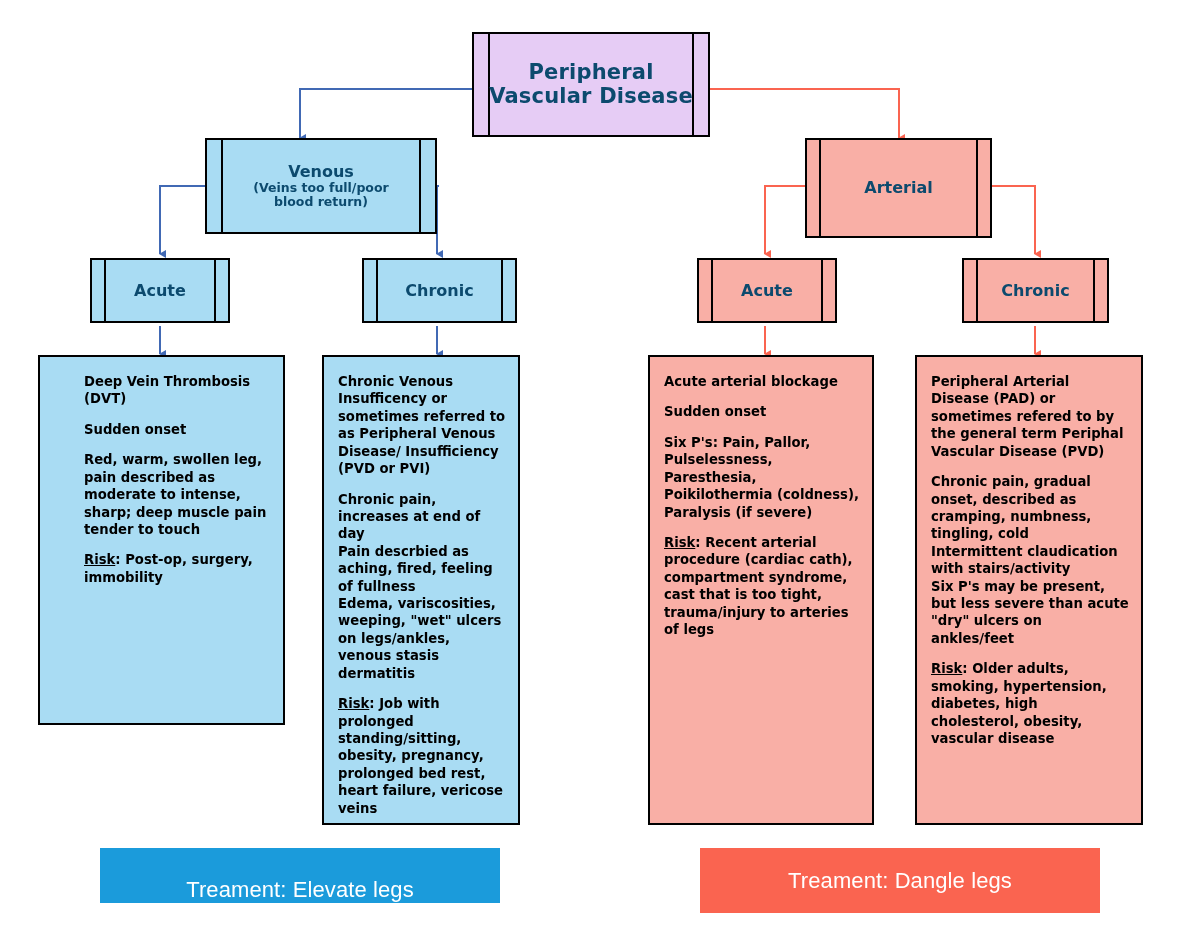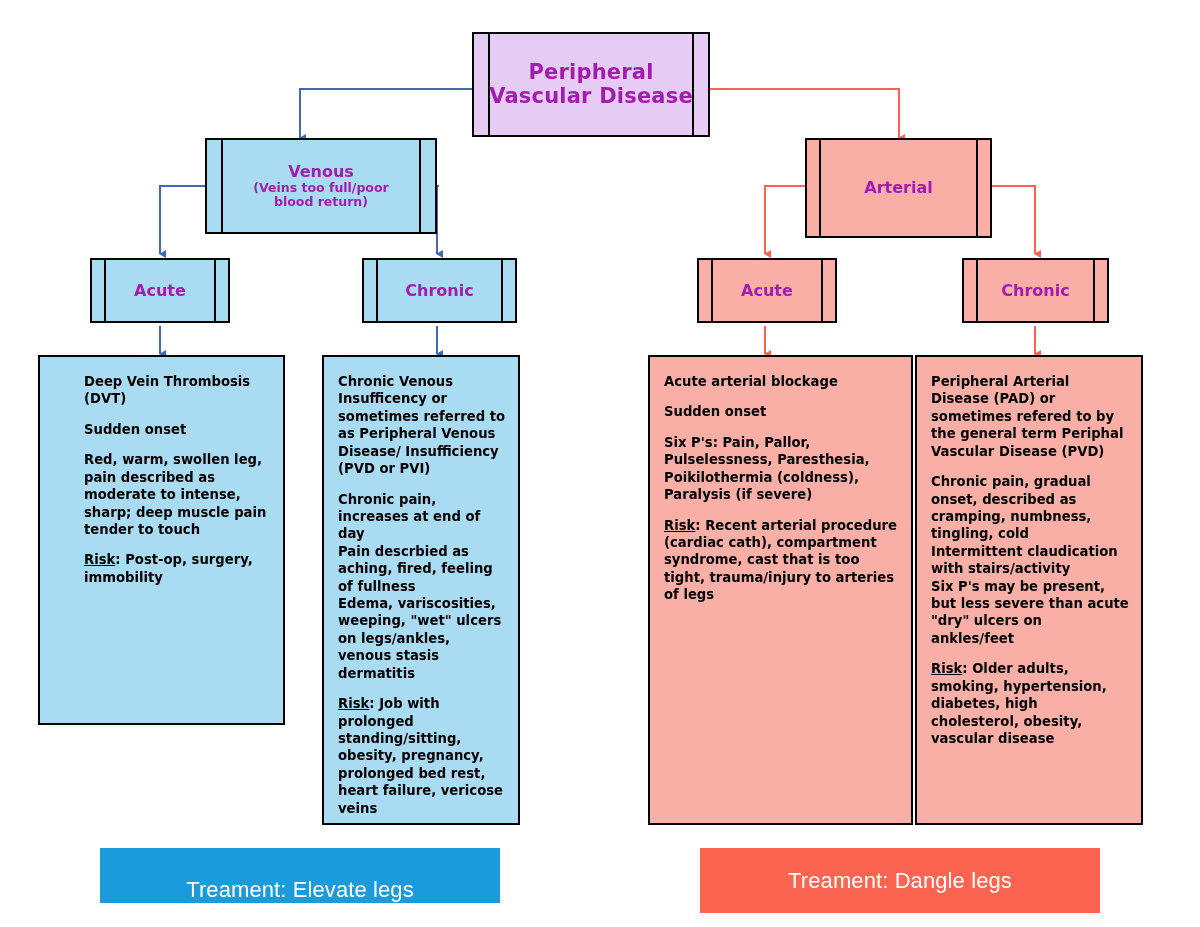--- a/index.html
+++ b/index.html
@@ -20,21 +20,21 @@
   .abs { position: absolute; box-sizing: border-box; }
 
   
   .proc {
     border: 2.5px solid #000000;
     display: flex;
     align-items: center;
     justify-content: center;
     text-align: center;
     line-height: 1.12;
-    color: #a21caf;
+    color: #0c4a6e;
   }
   .proc .bar-l, .proc .bar-r {
     position: absolute;
     top: 0; bottom: 0;
     width: 0;
     border-left: 2.5px solid #000000;
   }
   .proc .inner { position: relative; z-index: 2; padding: 0 4px; }
 
   .purple { background: #E6CCF5; }
@@ -189,21 +189,21 @@
   </div>
 
   <div class="abs detail blue" style="left:322px;top:355px;width:198px;height:470px;">
     <p>Chronic Venous Insufficency or sometimes referred to as Peripheral Venous Disease/ Insufficiency (PVD or PVI)</p>
     <p>Chronic pain, increases at end of day
 Pain descrbied as aching, fired, feeling of fullness
 Edema, variscosities, weeping, "wet" ulcers on legs/ankles, venous stasis dermatitis</p>
     <p><span class="risk-lbl">Risk</span><span>: Job with prolonged standing/sitting, obesity, pregnancy, prolonged bed rest, heart failure, vericose veins</span></p>
   </div>
 
-  <div class="abs detail pink" style="left:648px;top:355px;width:265px;height:470px;">
+  <div class="abs detail pink" style="left:648px;top:355px;width:226px;height:470px;">
     <p>Acute arterial blockage</p>
     <p>Sudden onset</p>
     <p>Six P's: Pain, Pallor, Pulselessness, Paresthesia, Poikilothermia (coldness), Paralysis (if severe)</p>
     <p><span class="risk-lbl">Risk</span><span>: Recent arterial procedure (cardiac cath), compartment syndrome, cast that is too tight, trauma/injury to arteries of legs</span></p>
   </div>
 
   <div class="abs detail pink" style="left:915px;top:355px;width:228px;height:470px;">
     <p>Peripheral Arterial Disease (PAD) or sometimes refered to by the general term Periphal Vascular Disease (PVD)</p>
     <p>Chronic pain, gradual onset, described as cramping, numbness, tingling, cold
 Intermittent claudication with stairs/activity

